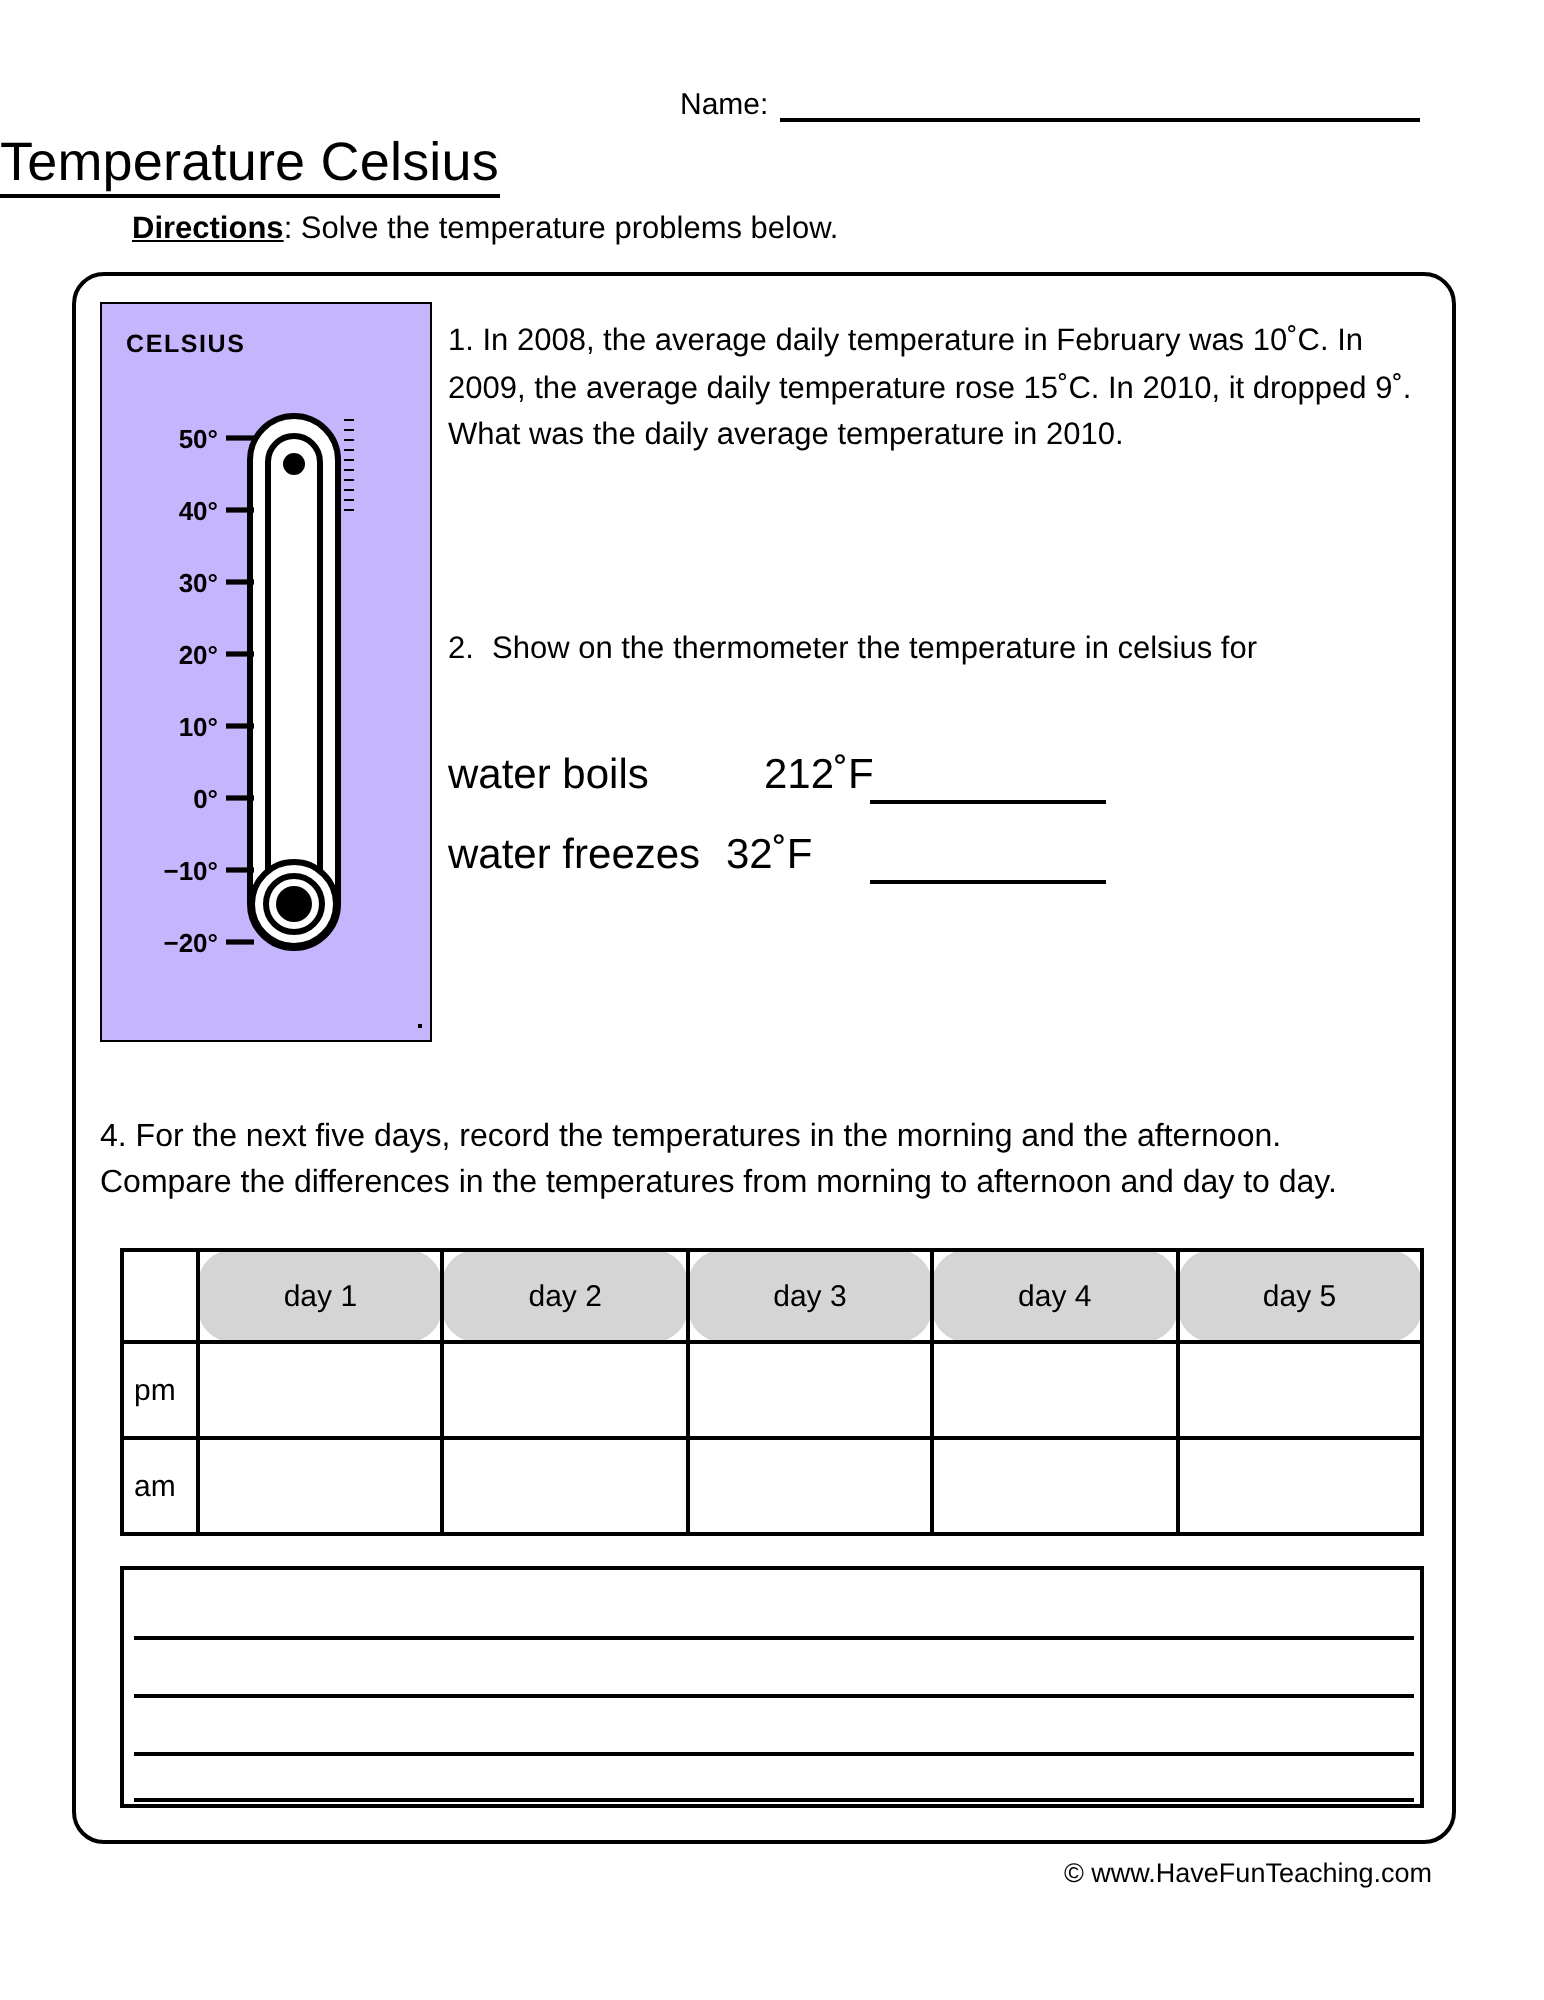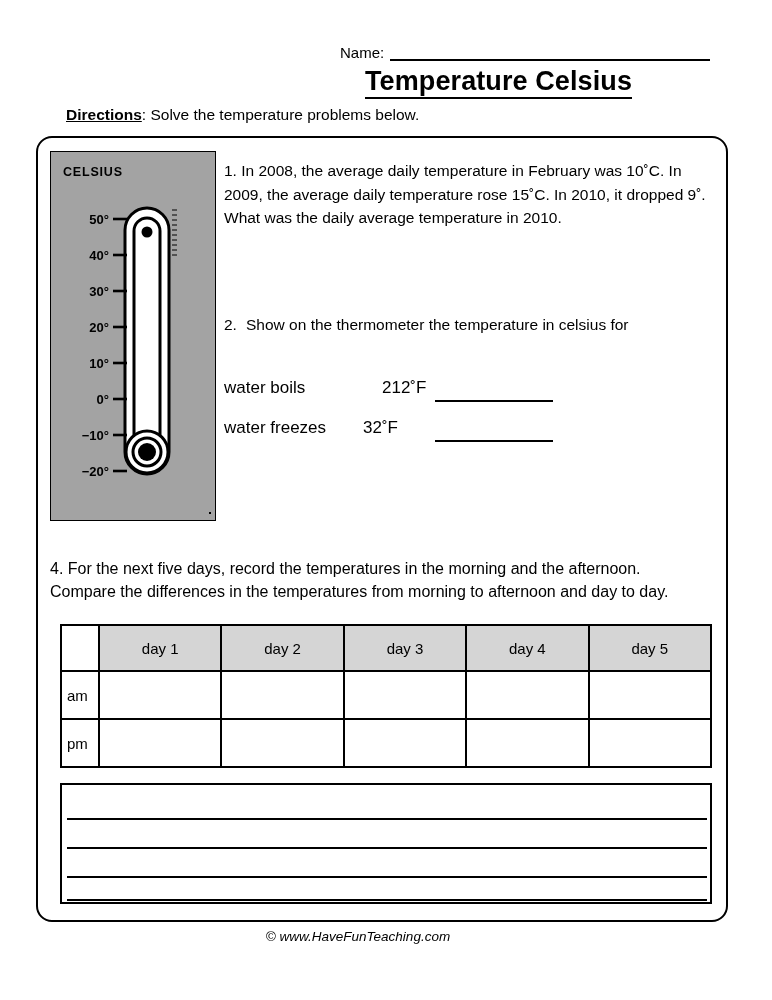--- a/index.html
+++ b/index.html
@@ -36,24 +36,24 @@
     flex: 1 1 auto;
     border-bottom: 2px solid #000;
     height: 15px;
   }
 
   .page-title {
     position: absolute;
     top: 65px;
     left: 0;
     width: 632px;
-    text-align: right;
+    text-align: left;
     font-size: 27px;
     line-height: 32px;
-    font-weight: bold;
+    font-weight: normal;
     letter-spacing: 0.1px;
   }
   .page-title span {
     border-bottom: 2px solid #000;
     padding-bottom: 1px;
   }
 
   .directions {
     position: absolute;
     top: 105px;
@@ -81,21 +81,21 @@
 
   
   .thermo-box {
     position: absolute;
     left: 50px;
     top: 151px;
     width: 166px;
     height: 370px;
     border: 1.5px solid #000;
     box-sizing: border-box;
-    background: #a3a3a3;
+    background: #c4b5fd;
   }
   .thermo-caption {
     position: absolute;
     left: 12px;
     top: 13px;
     font-size: 12.5px;
     font-weight: bold;
     letter-spacing: 0.8px;
     font-family: "Liberation Sans", sans-serif;
   }
@@ -145,21 +145,21 @@
 
   .temp-list {
     position: absolute;
     left: 224px;
     top: 378px;
     width: 500px;
   }
   .temp-row {
     position: relative;
     height: 40px;
-    font-size: 17px;
+    font-size: 21px;
     line-height: 20px;
   }
   .temp-name {
     position: absolute;
     left: 0;
     top: 0;
     white-space: nowrap;
   }
   .temp-value {
     position: absolute;
@@ -200,20 +200,21 @@
   }
   .day-table .corner-cell {
     width: 36px;
     height: 44px;
     background: #fff;
   }
   .day-table .day-head {
     background: #d5d5d5;
     text-align: center;
     height: 44px;
+    border-radius: 17px;
   }
   .day-table .rowlabel {
     text-align: left;
     padding-left: 5px;
     height: 46px;
     background: #fff;
   }
   .day-table .data-cell {
     height: 46px;
     background: #fff;
@@ -237,24 +238,23 @@
     border-bottom: 2.5px solid #000;
     height: 0;
   }
 
   
   .footer {
     position: absolute;
     top: 929px;
     left: 0;
     width: 716px;
-    text-align: center;
+    text-align: right;
     font-size: 13.5px;
     line-height: 16px;
-    font-style: italic;
   }
 </style>
 </head>
 <body>
 
 <div class="name-row">
   <span class="name-label">Name:</span>
   <span class="name-blank"></span>
 </div>
 
@@ -345,29 +345,29 @@
   <tbody>
       <tr>
     <td class="corner-cell"></td>
     <th class="day-head">day 1</th>
     <th class="day-head">day 2</th>
     <th class="day-head">day 3</th>
     <th class="day-head">day 4</th>
     <th class="day-head">day 5</th>
   </tr>
   <tr>
-    <td class="rowlabel">am</td>
+    <td class="rowlabel">pm</td>
     <td class="data-cell"></td>
     <td class="data-cell"></td>
     <td class="data-cell"></td>
     <td class="data-cell"></td>
     <td class="data-cell"></td>
   </tr>
   <tr>
-    <td class="rowlabel">pm</td>
+    <td class="rowlabel">am</td>
     <td class="data-cell"></td>
     <td class="data-cell"></td>
     <td class="data-cell"></td>
     <td class="data-cell"></td>
     <td class="data-cell"></td>
   </tr>
 </tbody>
   </table>
 
 <div class="write-box">

